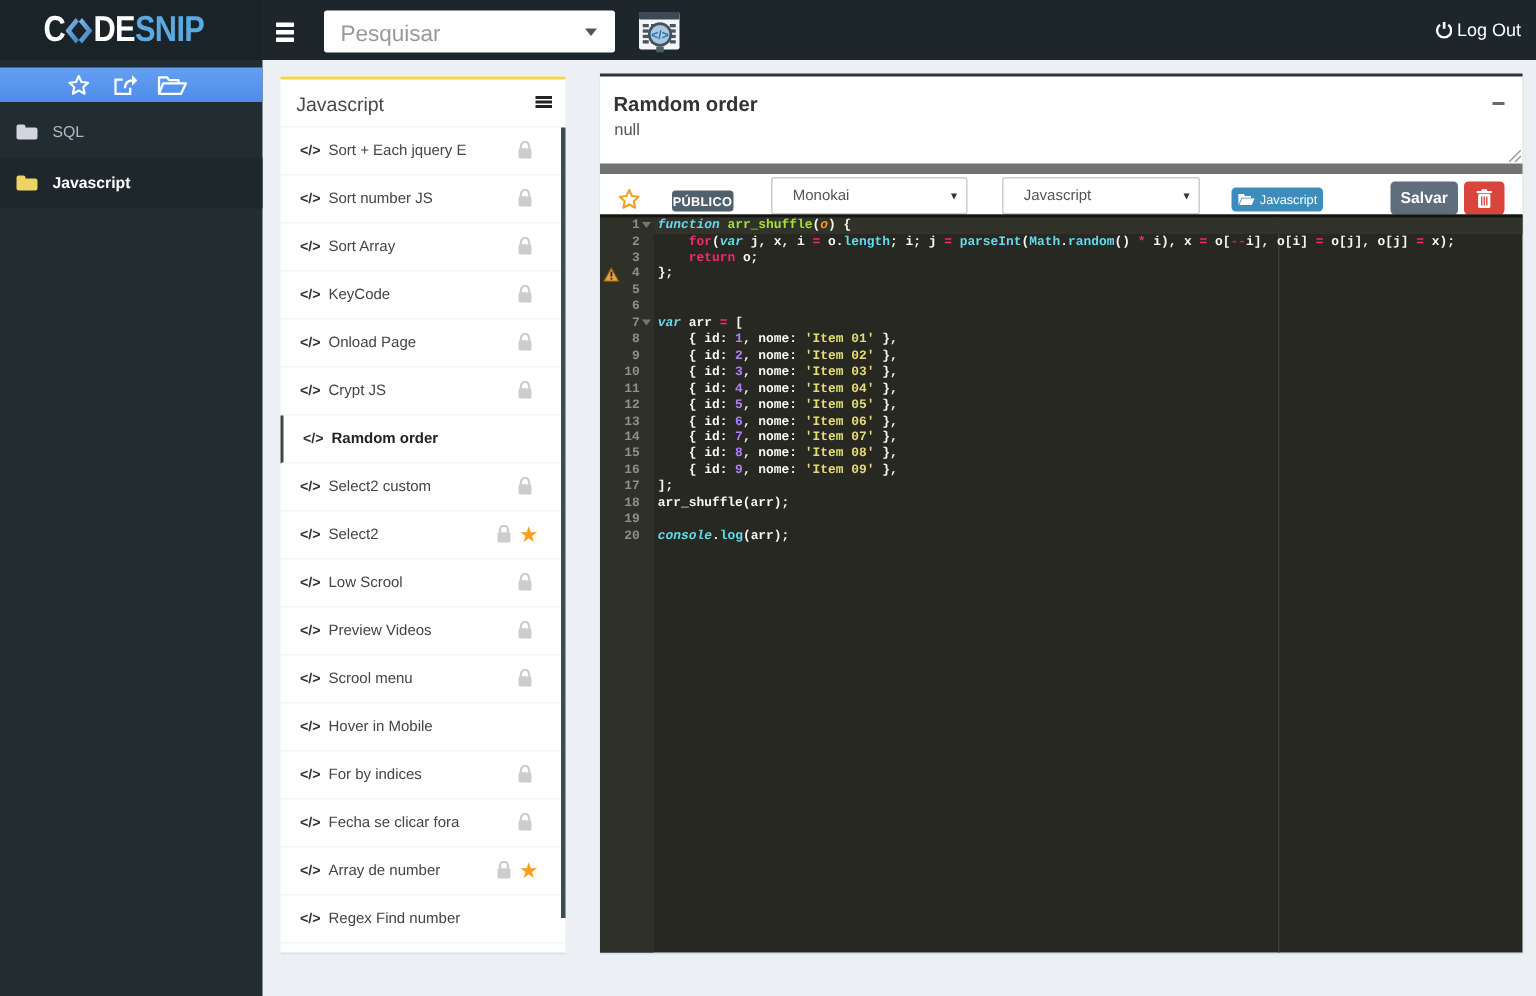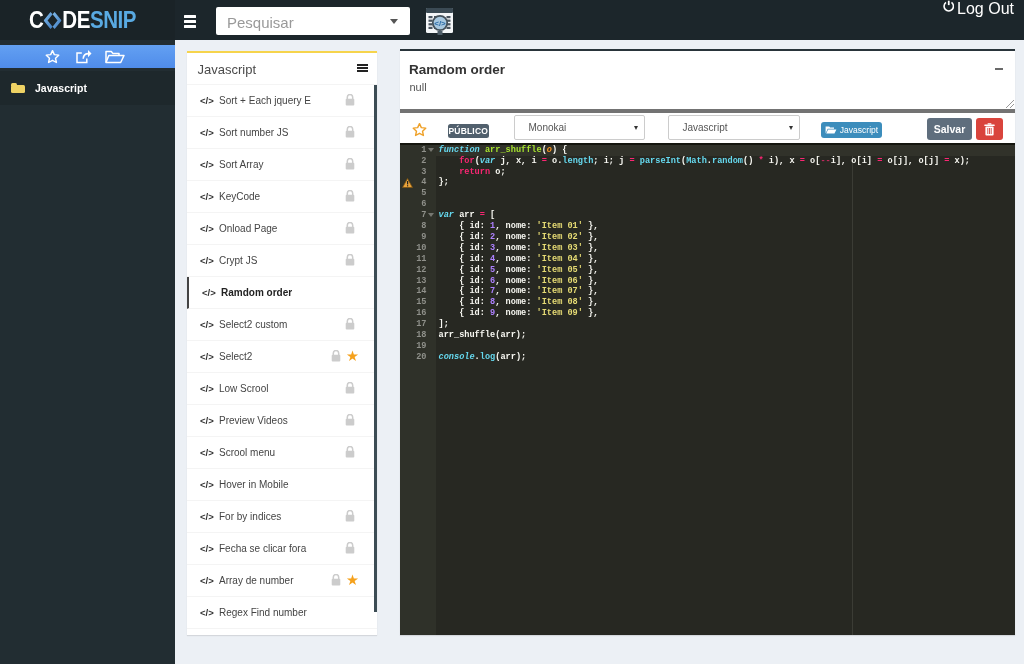--- a/index.html
+++ b/index.html
@@ -11,21 +11,21 @@
 .logo { position:absolute; left:0; top:0; width:175px; height:40px; background:#1a2327; display:flex; align-items:center; justify-content:center; }
 .logo-inner { display:flex; align-items:center; transform:scaleX(0.855); letter-spacing:-0.5px; font-weight:bold; font-size:24px; margin-right:9px; }
 .logo-inner .w { color:#fff; }
 .logo-inner .b { color:#59aae2; }
 .hamb { position:absolute; left:184px; top:15px; width:12px; }
 .hamb div { height:2.5px; background:#fff; margin-bottom:2.6px; border-radius:0.5px; }
 .searchbox { position:absolute; left:216px; top:7px; width:194px; height:28px; background:#fff; border-radius:2px; }
 .searchbox span { position:absolute; left:11px; top:7px; color:#999; font-size:15px; }
 .searchbox .arr { position:absolute; right:12px; top:12px; width:0; height:0; border-left:4px solid transparent; border-right:4px solid transparent; border-top:5px solid #555; }
 .favicon { position:absolute; left:425px; top:7px; }
-.logout { position:absolute; right:10px; top:0; height:40px; display:flex; align-items:flex-start; color:#fff; font-size:16px; }
+.logout { position:absolute; right:10px; top:0; height:40px; display:flex; align-items:center; color:#fff; font-size:12px; }
 .logout svg { margin-right:3px; }
 
 
 .sidebar { position:absolute; left:0; top:40px; width:175px; height:624px; background:#222d32; }
 .bluebar { position:absolute; left:0; top:4.5px; width:175px; height:23.5px; background:linear-gradient(#63a0f2,#4f8cea); }
 .bluebar svg { position:absolute; }
 .smenu { position:absolute; left:0; top:31px; width:175px; }
 .smenu .item { height:34.2px; display:flex; align-items:center; padding-left:10.5px; color:#b0bcc2; font-size:10.5px; }
 .smenu .item.active { background:#1e282c; color:#fff; font-weight:bold; }
 .smenu .item .fold { width:14.1px; height:10px; margin-right:10.4px; position:relative; }
@@ -47,21 +47,21 @@
 .mitem .lock { position:absolute; top:9px; }
 .mitem .star { position:absolute; top:7px; font-size:14.5px; color:#f5a11c; }
 .midscroll { position:absolute; left:186.5px; top:32px; width:3.5px; height:527px; background:#3c4c54; }
 
 
 .rightcard { position:absolute; left:400px; top:49px; width:615px; height:586px; background:#fff; border-top:2.5px solid #29343a; box-shadow:0 1px 1px rgba(0,0,0,0.1); }
 .rtitle { position:absolute; left:9px; top:11px; font-size:13.5px; font-weight:bold; color:#333; }
 .rminus { position:absolute; left:595px; top:16.5px; width:8px; height:2.5px; background:#696969; }
 .rnull { position:absolute; left:9.5px; top:30px; font-size:11px; color:#555; }
 .rresize { position:absolute; left:606px; top:49px; width:8px; height:8px; overflow:hidden; }
-.toolbar { position:absolute; left:0; top:58px; width:615px; height:33px; border-top:4px solid #737373; }
+.toolbar { position:absolute; left:0; top:58px; width:615px; height:33px; border-top:7px solid #737373; }
 .tstar { position:absolute; left:12px; top:9px; }
 .badge-pub { position:absolute; left:48px; top:10.5px; width:40.5px; height:14px; background:#51606d; border-radius:2.5px; color:#fff; font-size:8.5px; font-weight:bold; text-align:center; line-height:14px; letter-spacing:0.2px; }
 .sel1 { position:absolute; left:113.5px; top:2px; width:131px; height:25px; border:1px solid #ccc; border-radius:2px; background:#fff; }
 .sel1 span { position:absolute; left:14px; top:6px; font-size:10px; color:#555; }
 .sel1 .arr { position:absolute; right:6px; top:10px; width:0; height:0; border-left:2.8px solid transparent; border-right:2.8px solid transparent; border-top:4px solid #333; }
 .sel2 { left:267.5px; width:132px; }
 .chip { position:absolute; left:421px; top:8.5px; width:61px; height:16.5px; background:#3c8dbc; border-radius:3px; color:#fff; font-size:8.5px; display:flex; align-items:center; justify-content:center; gap:3px; }
 .btn-salvar { position:absolute; left:527px; top:5px; width:45px; height:22px; background:#5f6e7d; border-radius:3px; color:#fff; font-size:10.5px; font-weight:bold; text-align:center; line-height:22px; }
 .btn-del { position:absolute; left:575.5px; top:5px; width:27px; height:22px; background:#d9443c; border-radius:3px; display:flex; align-items:center; justify-content:center; }
 
@@ -154,20 +154,24 @@
         <path d="M12 1 L15.5 4.6 L12 8.2 Z" fill="#fff"></path>
         <path d="M7.2 9.8 C7.4 6.2 9.5 4.6 12.5 4.6" fill="none" stroke="#fff" stroke-width="1.6"></path>
         <path d="M10.8 9.5 L10.8 13.5 L1 13.5 L1 4 L5.8 4" fill="none" stroke="#fff" stroke-width="1.5"></path>
       </svg>
     <svg style="left:103.5px; top:5px" width="22" height="14" viewBox="0 0 20 14">
         <path d="M1 12.5 L1 1.5 L6.3 1.5 L7.8 3.4 L14 3.4 L14 5.5" fill="none" stroke="#fff" stroke-width="1.5" stroke-linejoin="round"></path>
         <path d="M3.8 5.5 L19 5.5 L15.7 12.5 L1 12.5 Z" fill="none" stroke="#fff" stroke-width="1.5" stroke-linejoin="round"></path>
       </svg>
   </div>
   <div class="smenu">
+    <div class="item"><span class="fold">
+          <i style="background:#d2d6de"></i>
+          <b style="background:#d2d6de"></b>
+        </span>SQL</div>
     <div class="item active"><span class="fold">
           <i style="background:#eed264"></i>
           <b style="background:#eed264"></b>
         </span>Javascript</div>
   </div>
 </div>
 
 <div class="midcard">
   <div class="midhead">
       <span class="t">Javascript</span>

